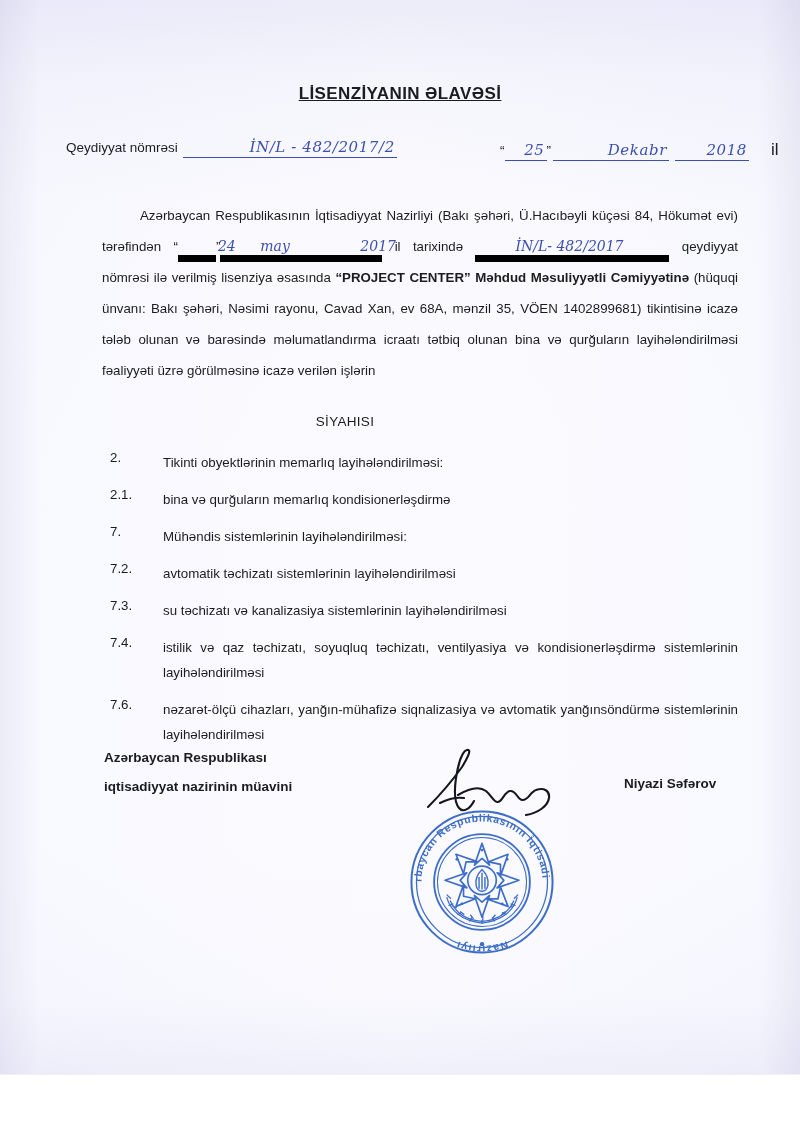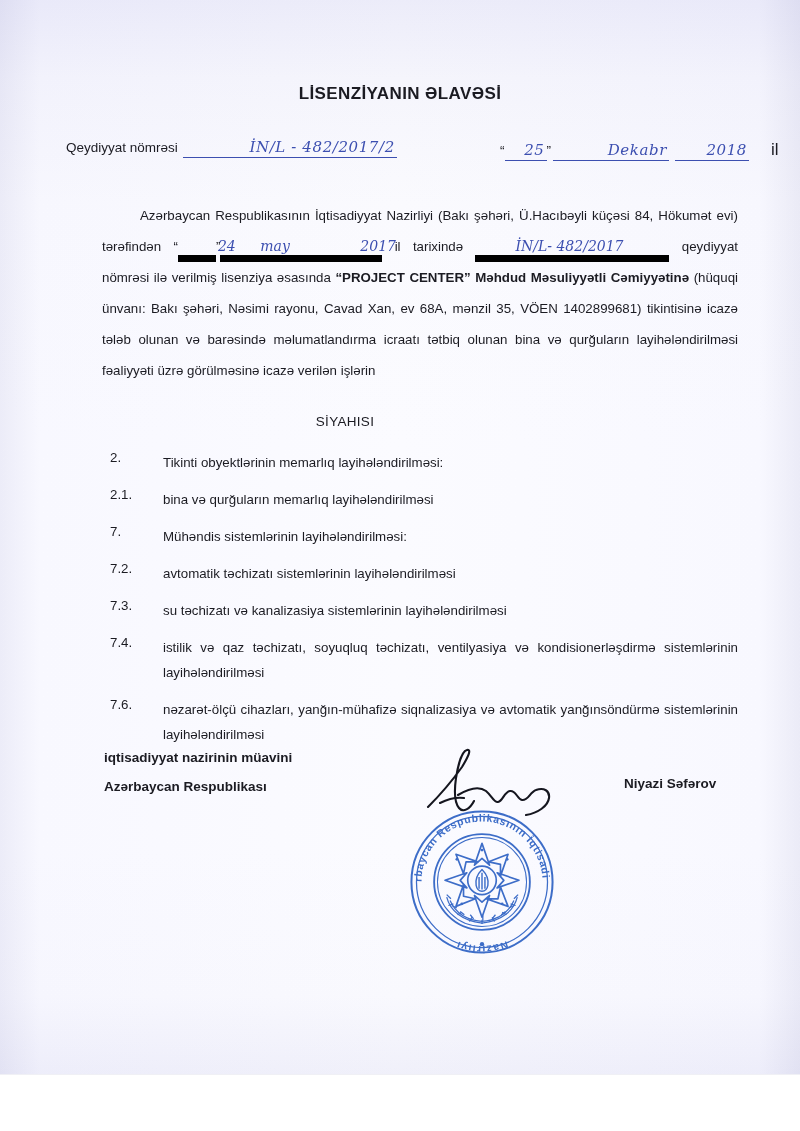--- a/index.html
+++ b/index.html
@@ -41,20 +41,21 @@
 
   .doc-title {
     position: absolute;
     top: 84px;
     left: 0;
     width: 800px;
     text-align: center;
     font-size: 17px;
     font-weight: bold;
     letter-spacing: 0.4px;
+    text-decoration: underline;
   }
 
   
   .reg-row {
     position: absolute;
     top: 140px;
     left: 66px;
     width: 672px;
     font-size: 13.5px;
     white-space: nowrap;
@@ -206,21 +207,21 @@
 
   <div class="list-heading">SİYAHISI</div>
 
   <div class="list">
     <div class="li">
       <span class="li-num">2.</span>
       <span class="li-text">Tikinti obyektlərinin memarlıq layihələndirilməsi:</span>
     </div>
     <div class="li">
       <span class="li-num">2.1.</span>
-      <span class="li-text">bina və qurğuların memarlıq layihələndirilməsi</span>
+      <span class="li-text">bina və qurğuların memarlıq kondisionerləşdirmə</span>
     </div>
     <div class="li">
       <span class="li-num">7.</span>
       <span class="li-text">Mühəndis sistemlərinin layihələndirilməsi:</span>
     </div>
     <div class="li">
       <span class="li-num">7.2.</span>
       <span class="li-text">avtomatik təchizatı sistemlərinin layihələndirilməsi</span>
     </div>
     <div class="li">
@@ -231,22 +232,22 @@
       <span class="li-num">7.4.</span>
       <span class="li-text">istilik və qaz təchizatı, soyuqluq təchizatı, ventilyasiya və kondisionerləşdirmə sistemlərinin layihələndirilməsi</span>
     </div>
     <div class="li">
       <span class="li-num">7.6.</span>
       <span class="li-text">nəzarət-ölçü cihazları, yanğın-mühafizə siqnalizasiya və avtomatik yanğınsöndürmə  sistemlərinin layihələndirilməsi</span>
     </div>
   </div>
 
   <div class="sign-block">
+    <div>Azərbaycan Respublikası</div>
     <div>iqtisadiyyat nazirinin müavini</div>
-    <div>Azərbaycan Respublikası</div>
   </div>
   <div class="signer-name">Niyazi Səfərov</div>
 
   <svg class="signature-ink" viewBox="0 0 150 80">
     <g fill="none" stroke="#15161f" stroke-width="2.1" stroke-linecap="round" stroke-linejoin="round">
       <path d="M10 62 C 22 50, 34 36, 44 22 C 50 12, 54 4, 49 5 C 44 6, 40 20, 38 33 C 36 47, 37 58, 41 63 C 45 68, 52 64, 56 56"></path>
       <path d="M40 50 C 50 44, 60 40, 68 46 C 74 51, 76 58, 80 57 C 85 56, 86 47, 92 46 C 98 45, 99 54, 104 55 C 110 56, 112 47, 118 45 C 126 42, 132 46, 131 53 C 130 61, 120 68, 108 70"></path>
       <path d="M22 58 C 30 54, 38 52, 46 53"></path>
     </g>
   </svg>

